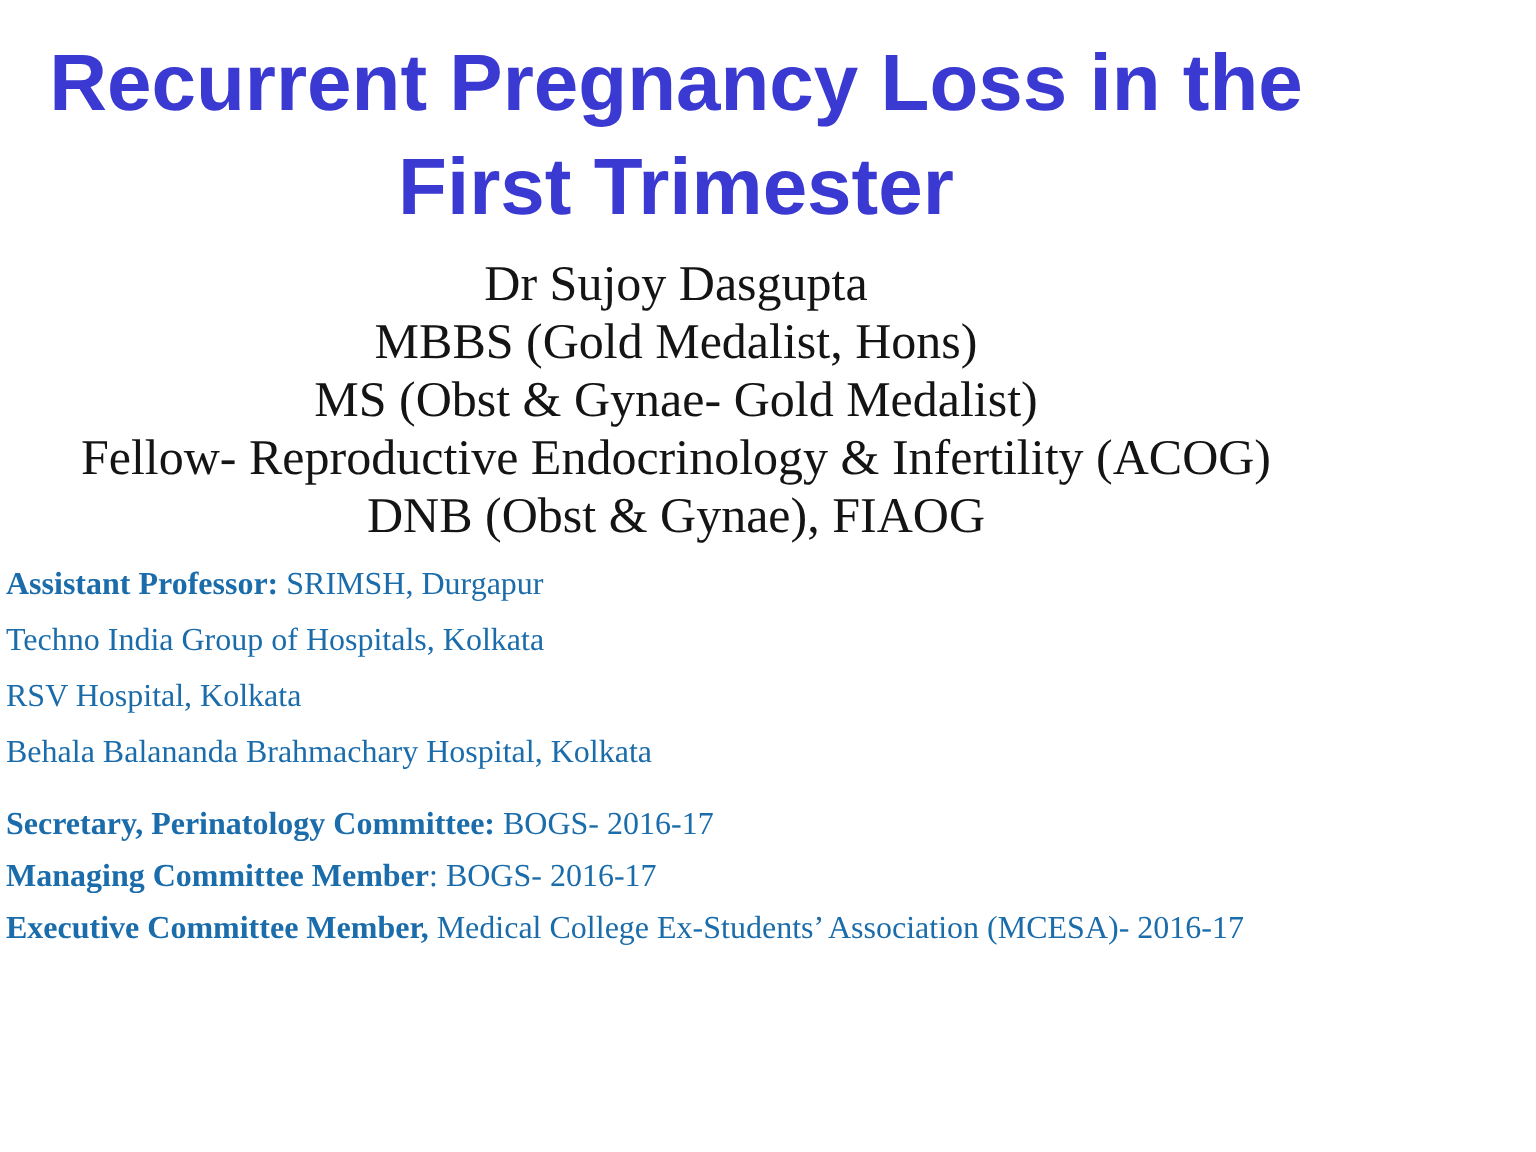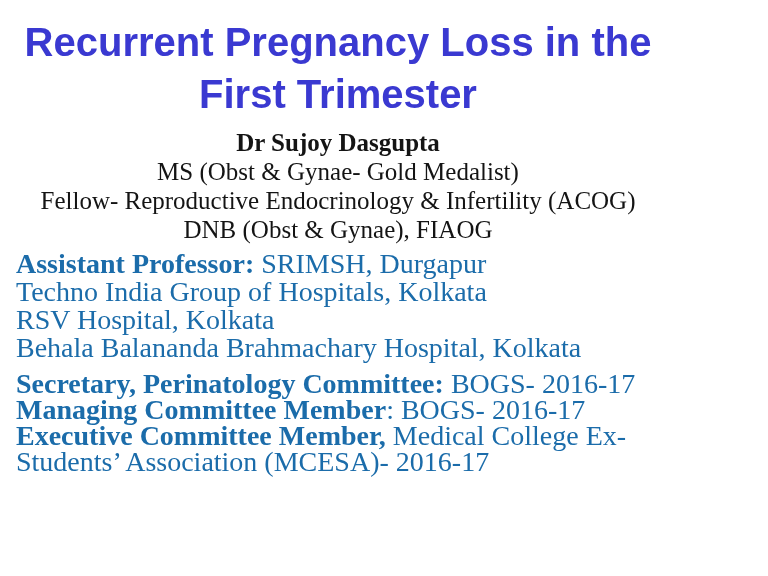--- a/index.html
+++ b/index.html
@@ -28,27 +28,27 @@
   }
   .title .tline { display: block; }
 
   .author-block {
     margin-top: 8px;
     text-align: center;
     color: #141414;
     font-size: 25px;
     line-height: 29px;
   }
-  .author-name { font-weight: 700; }
+  .author-name { font-weight: 400; }
 
   .left-block {
-    padding-left: 16px;
+    padding-left: 3px;
     padding-right: 8px;
     color: #1b6caa;
-    font-size: 28px;
+    font-size: 16px;
     line-height: 28px;
   }
   .left-block p { margin: 0; }
   .b { font-weight: 700; }
   .ap-line { margin-top: 6px !important; }
   .consultant-label { margin-top: 10px !important; font-weight: 700; }
   .committees { margin-top: 9px; }
   .committees p { line-height: 26px; }
 </style>
 </head>
@@ -56,20 +56,21 @@
 
 <div class="slide">
 
   <h1 class="title">
     <span class="tline">Recurrent Pregnancy Loss in the</span>
     <span class="tline">First Trimester</span>
   </h1>
 
   <div class="author-block">
     <div class="author-name">Dr Sujoy Dasgupta</div>
+    <div class="cred">MBBS (Gold Medalist, Hons)</div>
     <div class="cred">MS (Obst &amp; Gynae- Gold Medalist)</div>
     <div class="cred">Fellow- Reproductive Endocrinology &amp; Infertility (ACOG)</div>
     <div class="cred">DNB (Obst &amp; Gynae), FIAOG</div>
   </div>
 
   <div class="left-block">
 
     <p class="ap-line"><span class="b">Assistant Professor:</span><span> SRIMSH, Durgapur</span></p>
 
     <p>Techno India Group of Hospitals, Kolkata</p>

